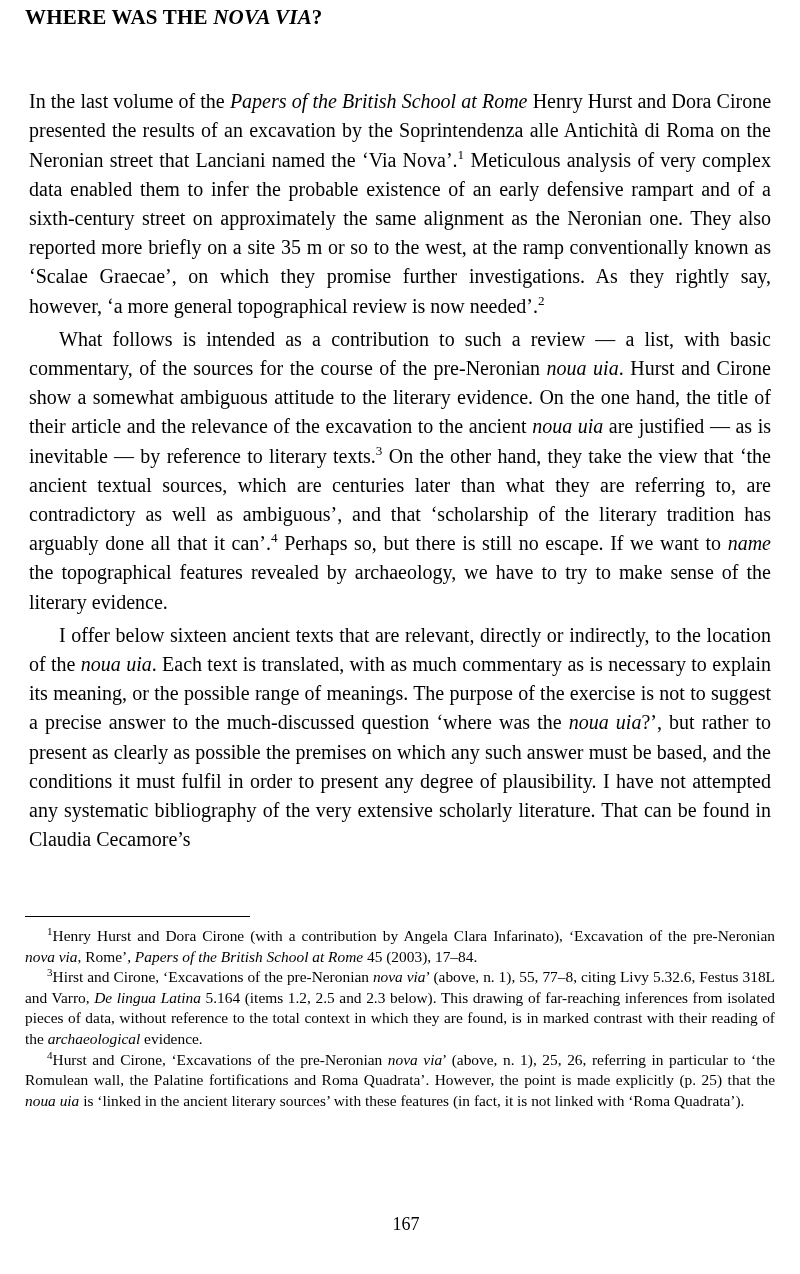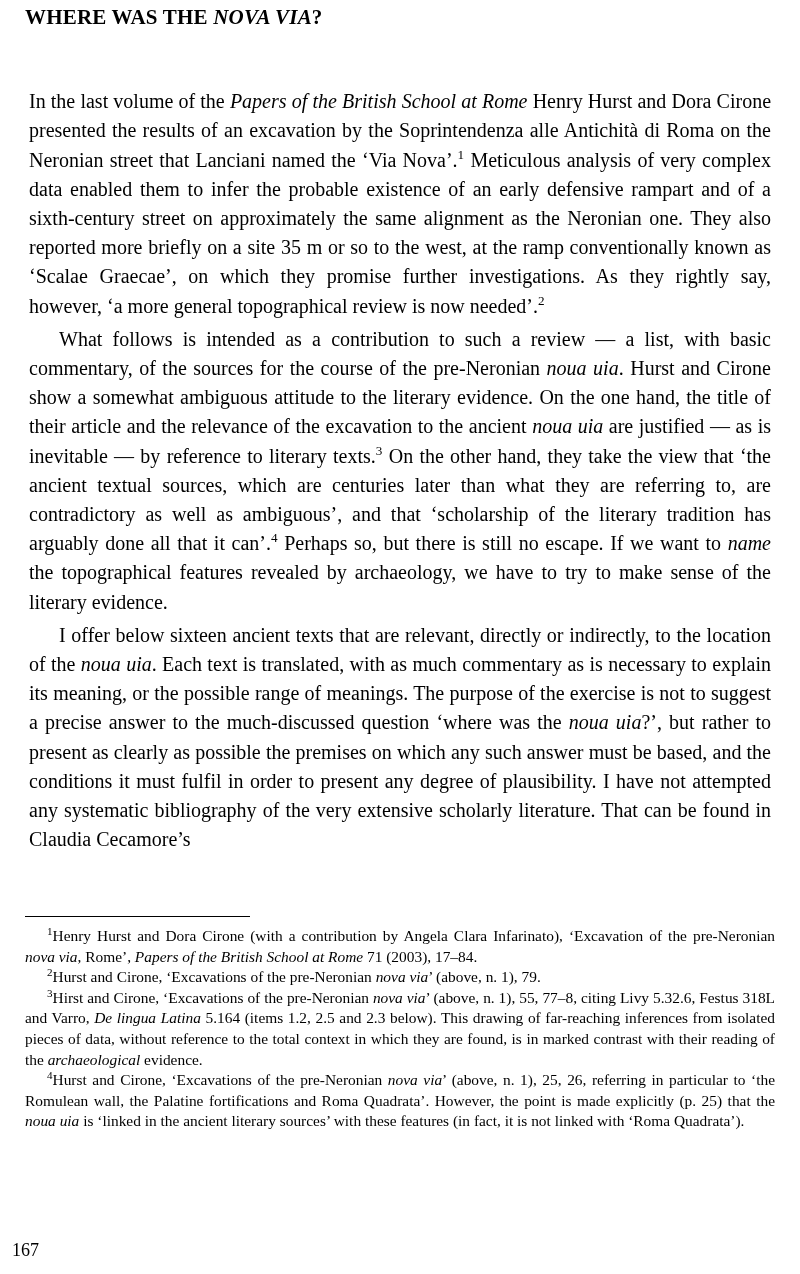--- a/index.html
+++ b/index.html
@@ -75,43 +75,41 @@
   p.footnote sup.fnum {
     font-size: 0.72em;
     vertical-align: super;
     line-height: 0;
   }
   .page-number {
     position: absolute;
     left: 12px;
     right: 0;
     top: 1210px;
-    text-align: left;
+    text-align: center;
     font-size: 18px;
-    margin-top: 26px;
   }
 </style>
 </head>
 <body>
 
 <div class="page">
 
   <h1 class="page-title">
     <span>WHERE WAS THE </span><span class="it">NOVA VIA</span><span>?</span>
   </h1>
 
   <div class="body-block">
     <p class="body-par" id="par-1"><span>In the last volume of the </span><span class="it">Papers of the British School at Rome</span><span> Henry Hurst and Dora Cirone presented the results of an excavation by the Soprintendenza alle Antichità di Roma on the Neronian street that Lanciani named the ‘Via Nova’.</span><sup class="fn">1</sup><span> Meticulous analysis of very complex data enabled them to infer the probable existence of an early defensive rampart and of a sixth-century street on approximately the same alignment as the Neronian one. They also reported more briefly on a site 35 m or so to the west, at the ramp conventionally known as ‘Scalae Graecae’, on which they promise further investigations. As they rightly say, however, ‘a more general topographical review is now needed’.</span><sup class="fn">2</sup></p>
     <p class="body-par indent" id="par-2"><span>What follows is intended as a contribution to such a review — a list, with basic commentary, of the sources for the course of the pre-Neronian </span><span class="it">noua uia</span><span>. Hurst and Cirone show a somewhat ambiguous attitude to the literary evidence. On the one hand, the title of their article and the relevance of the excavation to the ancient </span><span class="it">noua uia</span><span> are justified — as is inevitable — by reference to literary texts.</span><sup class="fn">3</sup><span> On the other hand, they take the view that ‘the ancient textual sources, which are centuries later than what they are referring to, are contradictory as well as ambiguous’, and that ‘scholarship of the literary tradition has arguably done all that it can’.</span><sup class="fn">4</sup><span> Perhaps so, but there is still no escape. If we want to </span><span class="it">name</span><span> the topographical features revealed by archaeology, we have to try to make sense of the literary evidence.</span></p>
     <p class="body-par indent" id="par-3"><span>I offer below sixteen ancient texts that are relevant, directly or indirectly, to the location of the </span><span class="it">noua uia</span><span>. Each text is translated, with as much commentary as is necessary to explain its meaning, or the possible range of meanings. The purpose of the exercise is not to suggest a precise answer to the much-discussed question ‘where was the </span><span class="it">noua uia</span><span>?’, but rather to present as clearly as possible the premises on which any such answer must be based, and the conditions it must fulfil in order to present any degree of plausibility. I have not attempted any systematic bibliography of the very extensive scholarly literature. That can be found in Claudia Cecamore’s</span></p>
   </div>
 
   <div class="footnote-zone">
     <div class="fn-rule"></div>
-    <p class="footnote" id="footnote-1"><sup class="fnum">1</sup><span>Henry Hurst and Dora Cirone (with a contribution by Angela Clara Infarinato), ‘Excavation of the pre-Neronian </span><span class="it">nova via</span><span>, Rome’, </span><span class="it">Papers of the British School at Rome</span><span> 71 (2003), 17–84.</span></p>
-    <p class="footnote" id="footnote-2"><sup class="fnum">2</sup><span>Hurst and Cirone, ‘Excavations of the pre-Neronian </span><span class="it">nova via</span><span>’ (above, n. 1), 79.</span></p>
+    <p class="footnote" id="footnote-1"><sup class="fnum">1</sup><span>Henry Hurst and Dora Cirone (with a contribution by Angela Clara Infarinato), ‘Excavation of the pre-Neronian </span><span class="it">nova via</span><span>, Rome’, </span><span class="it">Papers of the British School at Rome</span><span> 45 (2003), 17–84.</span></p>
     <p class="footnote" id="footnote-3"><sup class="fnum">3</sup><span>Hirst and Cirone, ‘Excavations of the pre-Neronian </span><span class="it">nova via</span><span>’ (above, n. 1), 55, 77–8, citing Livy 5.32.6, Festus 318L and Varro, </span><span class="it">De lingua Latina</span><span> 5.164 (items 1.2, 2.5 and 2.3 below). This drawing of far-reaching inferences from isolated pieces of data, without reference to the total context in which they are found, is in marked contrast with their reading of the </span><span class="it">archaeological</span><span> evidence.</span></p>
     <p class="footnote" id="footnote-4"><sup class="fnum">4</sup><span>Hurst and Cirone, ‘Excavations of the pre-Neronian </span><span class="it">nova via</span><span>’ (above, n. 1), 25, 26, referring in particular to ‘the Romulean wall, the Palatine fortifications and Roma Quadrata’. However, the point is made explicitly (p. 25) that the </span><span class="it">noua uia</span><span> is ‘linked in the ancient literary sources’ with these features (in fact, it is not linked with ‘Roma Quadrata’).</span></p>
   </div>
 
   <div class="page-number">167</div>
 
 </div>
 
 </body></html>

